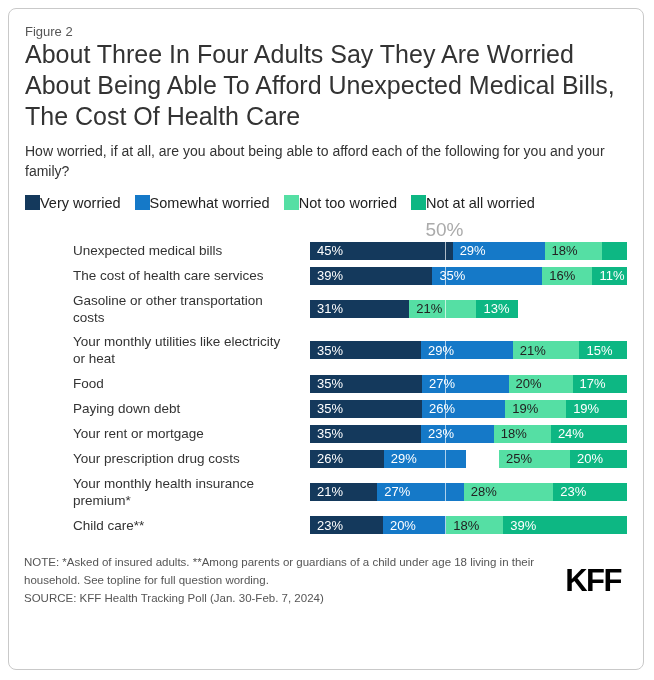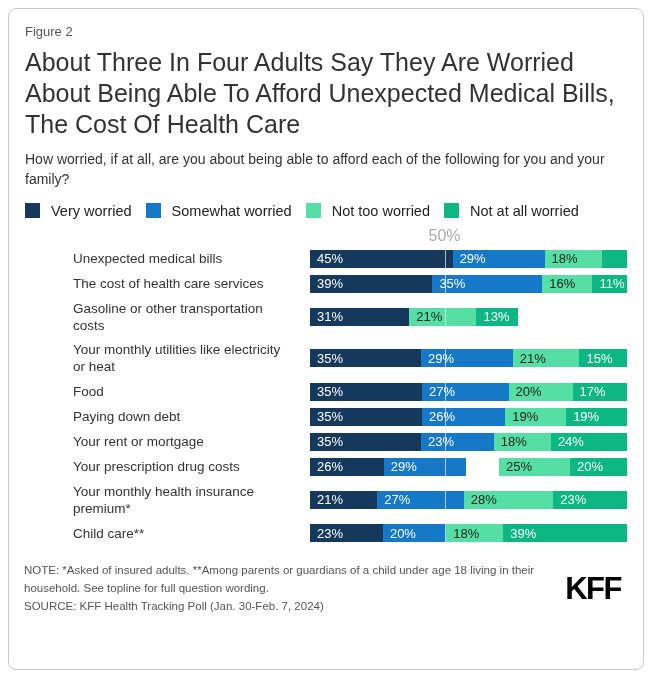--- a/index.html
+++ b/index.html
@@ -24,39 +24,39 @@
   .figure-label {
     font-size: 13px;
     color: #565656;
     margin: 2px 0 0 1px;
   }
   .title {
     font-size: 25px;
     font-weight: 400;
     color: #333333;
     line-height: 1.24;
-    margin: 8px 0 9px 1px;
+    margin: 0 0 9px 1px;
   }
   .subtitle {
     font-size: 14px;
     color: #333333;
     line-height: 1.45;
     margin: 0 0 0 1px;
     max-width: 600px;
   }
   .legend {
     display: flex;
     align-items: center;
     gap: 14px;
     margin: 13px 0 0 1px;
   }
   .legend-item {
     display: flex;
     align-items: center;
-    gap: 11px;
+    gap: 0;
   }
   .legend-swatch {
     width: 15px; height: 15px;
     flex: 0 0 auto;
   }
   .legend-text {
     font-size: 14.5px;
     color: #222222;
     white-space: nowrap;
   }
@@ -67,21 +67,21 @@
     display: flex;
     height: 20px;
     margin-bottom: 3px;
   }
   .axis-spacer { width: 238px; flex: 0 0 auto; }
   .axis-bar-area { position: relative; flex: 1 1 auto; }
   .axis-tick-label {
     position: absolute;
     top: 0;
     transform: translateX(-50%);
-    font-size: 16px;
+    font-size: 19px;
     color: #ababab;
   }
   .rows {
     position: relative;
   }
   .crow {
     display: flex;
     align-items: center;
     margin-bottom: 7px;
   }

